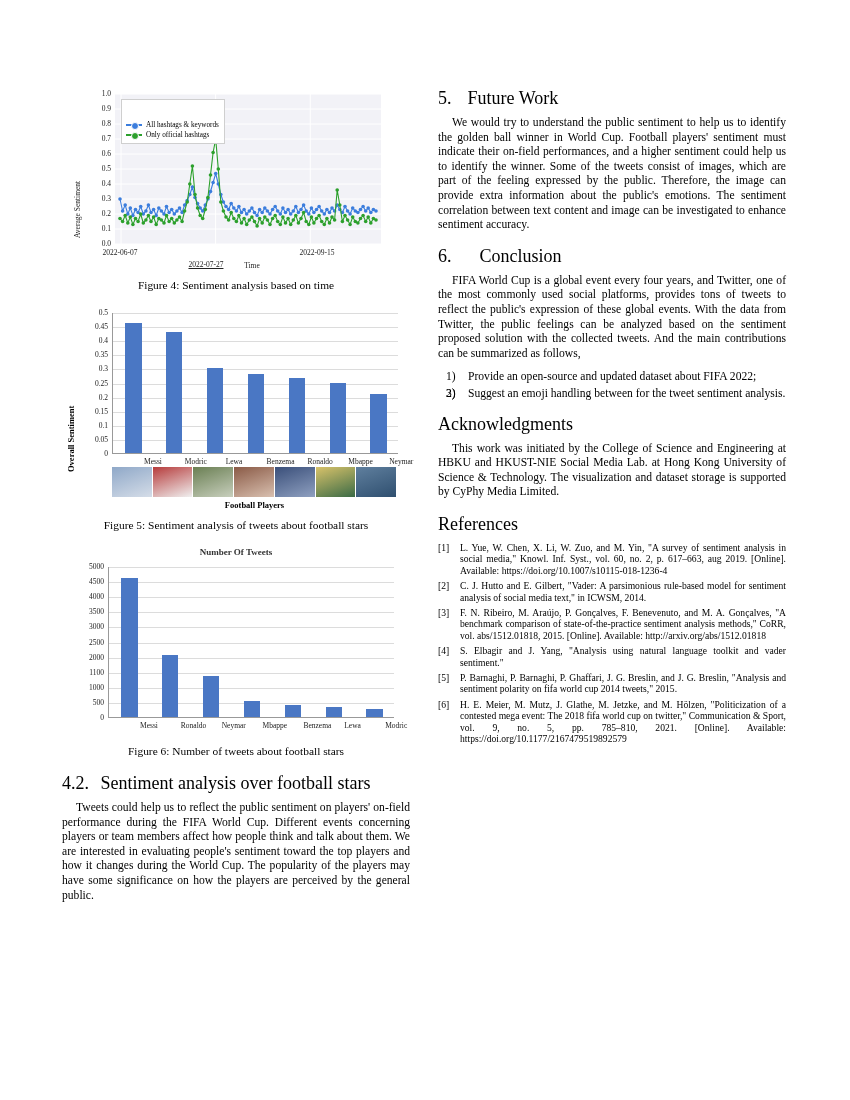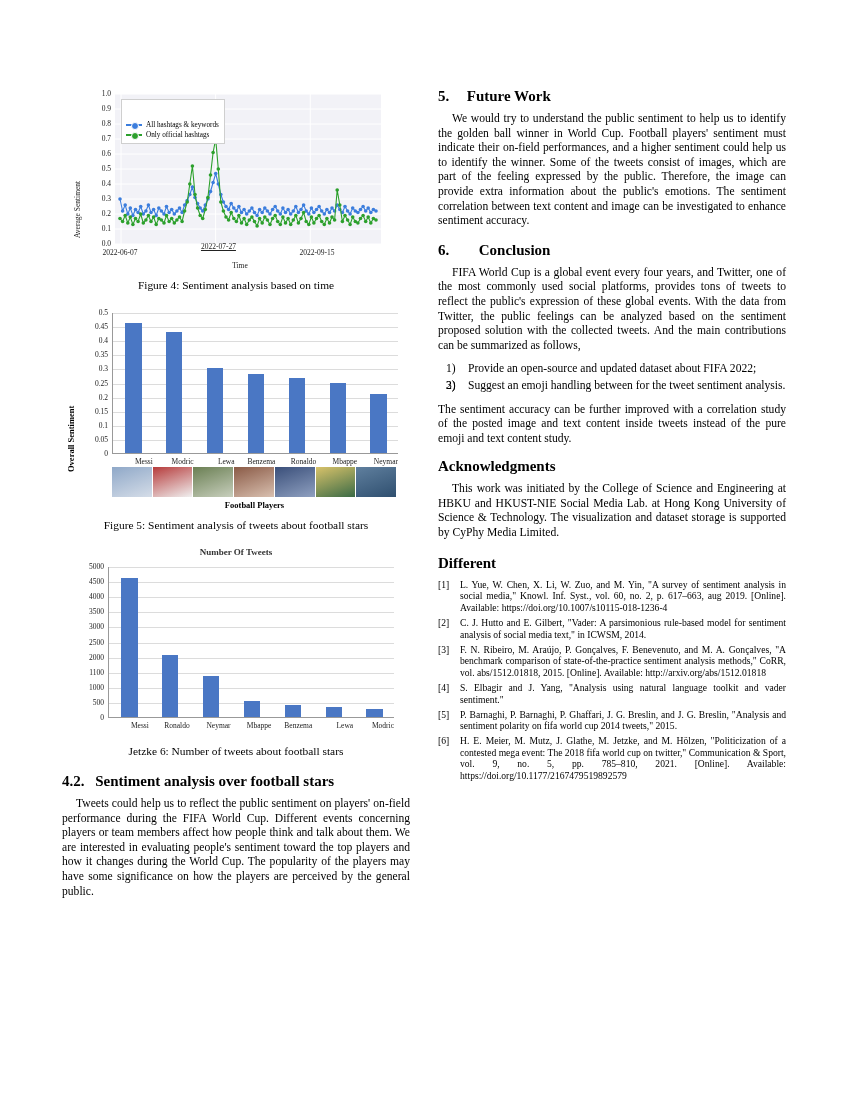--- a/index.html
+++ b/index.html
@@ -10,21 +10,21 @@
     color:#000;
     position:relative;
     overflow:hidden;
   }
   .page { position:absolute; left:0; top:0; width:850px; height:1100px; }
   .col { position:absolute; top:88px; width:348px; }
   .col-left  { left:62px; }
   .col-right { left:438px; }
 
   h2.sec {
-    font-size:15px; font-weight:bold; margin:0 0 7px 0;
+    font-size:18px; font-weight:normal; margin:0 0 7px 0;
     font-family:"Liberation Serif", serif;
   }
   h2.sec .num { display:inline-block; min-width:18px; }
   p.body {
     font-size:11.6px; line-height:14.6px; text-align:justify; margin:0 0 9px 0;
     text-indent:14px;
   }
   p.body.noind { text-indent:0; }
 
   .caption {
@@ -57,21 +57,21 @@
     border:1px solid #fff;
   }
 
   
   .barchart { position:relative; }
   .bc-title { text-align:center; font-size:9px; font-weight:bold; color:#333; }
   .bc-plot { position:relative; border-left:1px solid #999; border-bottom:1px solid #999; }
   .grid-line { position:absolute; left:0; right:0; border-top:1px solid #dcdcdc; }
   .bar { position:absolute; bottom:0; background:#4a77c4; }
   .bc-ytick { position:absolute; font-size:7.5px; text-align:right; color:#222; }
-  .bc-xtick { position:absolute; font-size:7.5px; text-align:right; color:#222; }
+  .bc-xtick { position:absolute; font-size:7.5px; text-align:left; color:#222;margin-left:32px; }
   .axis-title { font-size:8.5px; font-weight:bold; text-align:center; }
   .axis-title-y {
     position:absolute; font-size:8.5px; font-weight:bold;
     transform:rotate(-90deg); transform-origin:left top; white-space:nowrap;
   }
   .photo-strip { position:absolute; display:flex; }
 
   ol.contrib { margin:0 0 9px 0; padding-left:0; list-style:none; }
   ol.contrib li {
     font-size:11.6px; line-height:14.6px; text-align:justify;
@@ -334,24 +334,24 @@
               <span>All hashtags &amp; keywords</span>
             </div>
             <div class="legend-row">
               <span class="lg-line" id="f4-lg1" style="background: rgb(44, 160, 44);"></span>
               <span>Only official hashtags</span>
             </div>
           </div>
         </div>
         <div id="f4-xticks">
             <div class="tick" style="left: 19px; top: 160px; width: 60px; text-align: center;">2022-06-07</div>
-            <div class="tick" style="left: 117.462px; top: 154px; width: 60px; text-align: center; text-decoration: underline;">2022-07-27</div>
+            <div class="tick" style="left: 117.462px; top: 172px; width: 60px;  text-decoration: underline;">2022-07-27</div>
             <div class="tick" style="left: 215.923px; top: 160px; width: 60px; text-align: center;">2022-09-15</div>
           </div>
-        <div class="xlab" style="left:4px; top:173px; width:330px; text-align:center;">Time</div>
+        <div class="xlab" style="left:16px; top:173px; width:330px; text-align:center;">Time</div>
       </div>
       <div class="caption">Figure 4: Sentiment analysis based on time</div>
     </div>
 
     <div>
       <div class="barchart" style="position:relative; height:210px;">
         <div class="axis-title-y" style="left:4px; top:165px;">Overall Sentiment</div>
         <div id="f5-yticks">
             <div class="bc-ytick" style="left: 6px; width: 40px; top: 142px;">0</div>
             <div class="bc-ytick" style="left: 6px; width: 40px; top: 127.9px;">0.05</div>
@@ -445,21 +445,21 @@
         <div id="f6-xticks">
             <div class="bc-xtick" style="left: 46px; width: 40.8571px; top: 174px;">Messi</div>
             <div class="bc-xtick" style="left: 86.8571px; width: 40.8571px; top: 174px;">Ronaldo</div>
             <div class="bc-xtick" style="left: 127.714px; width: 40.8571px; top: 174px;">Neymar</div>
             <div class="bc-xtick" style="left: 168.571px; width: 40.8571px; top: 174px;">Mbappe</div>
             <div class="bc-xtick" style="left: 209.429px; width: 40.8571px; top: 174px;">Benzema</div>
             <div class="bc-xtick" style="left: 250.286px; width: 40.8571px; top: 174px;">Lewa</div>
             <div class="bc-xtick" style="left: 291.143px; width: 40.8571px; top: 174px;">Modric</div>
           </div>
       </div>
-      <div class="caption" style="margin-top:-2px;">Jetzke 6: Number of tweets about football stars</div>
+      <div class="caption" style="margin-top:-2px;">Figure 6: Number of tweets about football stars</div>
     </div>
 
     <h2 class="sec">
       <span class="num">4.2.</span>
       <span style="margin-left:7px;">Sentiment analysis over football stars</span>
     </h2>
     <p class="body">Tweets could help us to reflect the public sentiment on players' on-field performance during the FIFA World Cup. Different events concerning players or team members affect how people think and talk about them. We are interested in evaluating people's sentiment toward the top players and how it changes during the World Cup. The popularity of the players may have some significance on how the players are perceived by the general public.</p>
   </div>
 
   <div class="col col-right">
@@ -475,26 +475,25 @@
       <span style="margin-left:19px;">Conclusion</span>
     </h2>
     <p class="body">FIFA World Cup is a global event every four years, and Twitter, one of the most commonly used social platforms, provides tons of tweets to reflect the public's expression of these global events. With the data from Twitter, the public feelings can be analyzed based on the sentiment proposed solution with the collected tweets. And the main contributions can be summarized as follows,</p>
 
     <ol class="contrib" id="contrib-list">
         <li><span class="mk">1)</span><span>Provide an open-source and updated dataset about FIFA 2022;</span></li>
         <li><span class="mk">2)</span></li>
         <li><span class="mk">3)</span><span>Suggest an emoji handling between for the tweet sentiment analysis.</span></li>
       </ol>
 
-    <p class="body noind">The sentiment accuracy can be further improved with a correlation study of the posted image and text content inside tweets instead of the pure emoji and text content study.</p>
 
     <h2 class="sec" style="margin-top:12px;">Acknowledgments</h2>
     <p class="body">This work was initiated by the College of Science and Engineering at HBKU and HKUST-NIE Social Media Lab. at Hong Kong University of Science &amp; Technology. The visualization and dataset storage is supported by CyPhy Media Limited.</p>
 
-    <h2 class="sec" style="margin-top:14px;">Different</h2>
+    <h2 class="sec" style="margin-top:14px;">References</h2>
     <ul class="refs" id="ref-list">
         <li><span class="rn">[1]</span><span>L. Yue, W. Chen, X. Li, W. Zuo, and M. Yin, "A survey of sentiment analysis in social media," Knowl. Inf. Syst., vol. 60, no. 2, p. 617–663, aug 2019. [Online]. Available: https://doi.org/10.1007/s10115-018-1236-4</span></li>
         <li><span class="rn">[2]</span><span>C. J. Hutto and E. Gilbert, "Vader: A parsimonious rule-based model for sentiment analysis of social media text," in ICWSM, 2014.</span></li>
         <li><span class="rn">[3]</span><span>F. N. Ribeiro, M. Araújo, P. Gonçalves, F. Benevenuto, and M. A. Gonçalves, "A benchmark comparison of state-of-the-practice sentiment analysis methods," CoRR, vol. abs/1512.01818, 2015. [Online]. Available: http://arxiv.org/abs/1512.01818</span></li>
         <li><span class="rn">[4]</span><span>S. Elbagir and J. Yang, "Analysis using natural language toolkit and vader sentiment."</span></li>
         <li><span class="rn">[5]</span><span>P. Barnaghi, P. Barnaghi, P. Ghaffari, J. G. Breslin, and J. G. Breslin, "Analysis and sentiment polarity on fifa world cup 2014 tweets," 2015.</span></li>
         <li><span class="rn">[6]</span><span>H. E. Meier, M. Mutz, J. Glathe, M. Jetzke, and M. Hölzen, "Politicization of a contested mega event: The 2018 fifa world cup on twitter," Communication &amp; Sport, vol. 9, no. 5, pp. 785–810, 2021. [Online]. Available: https://doi.org/10.1177/2167479519892579</span></li>
       </ul>
   </div>
 </div>

